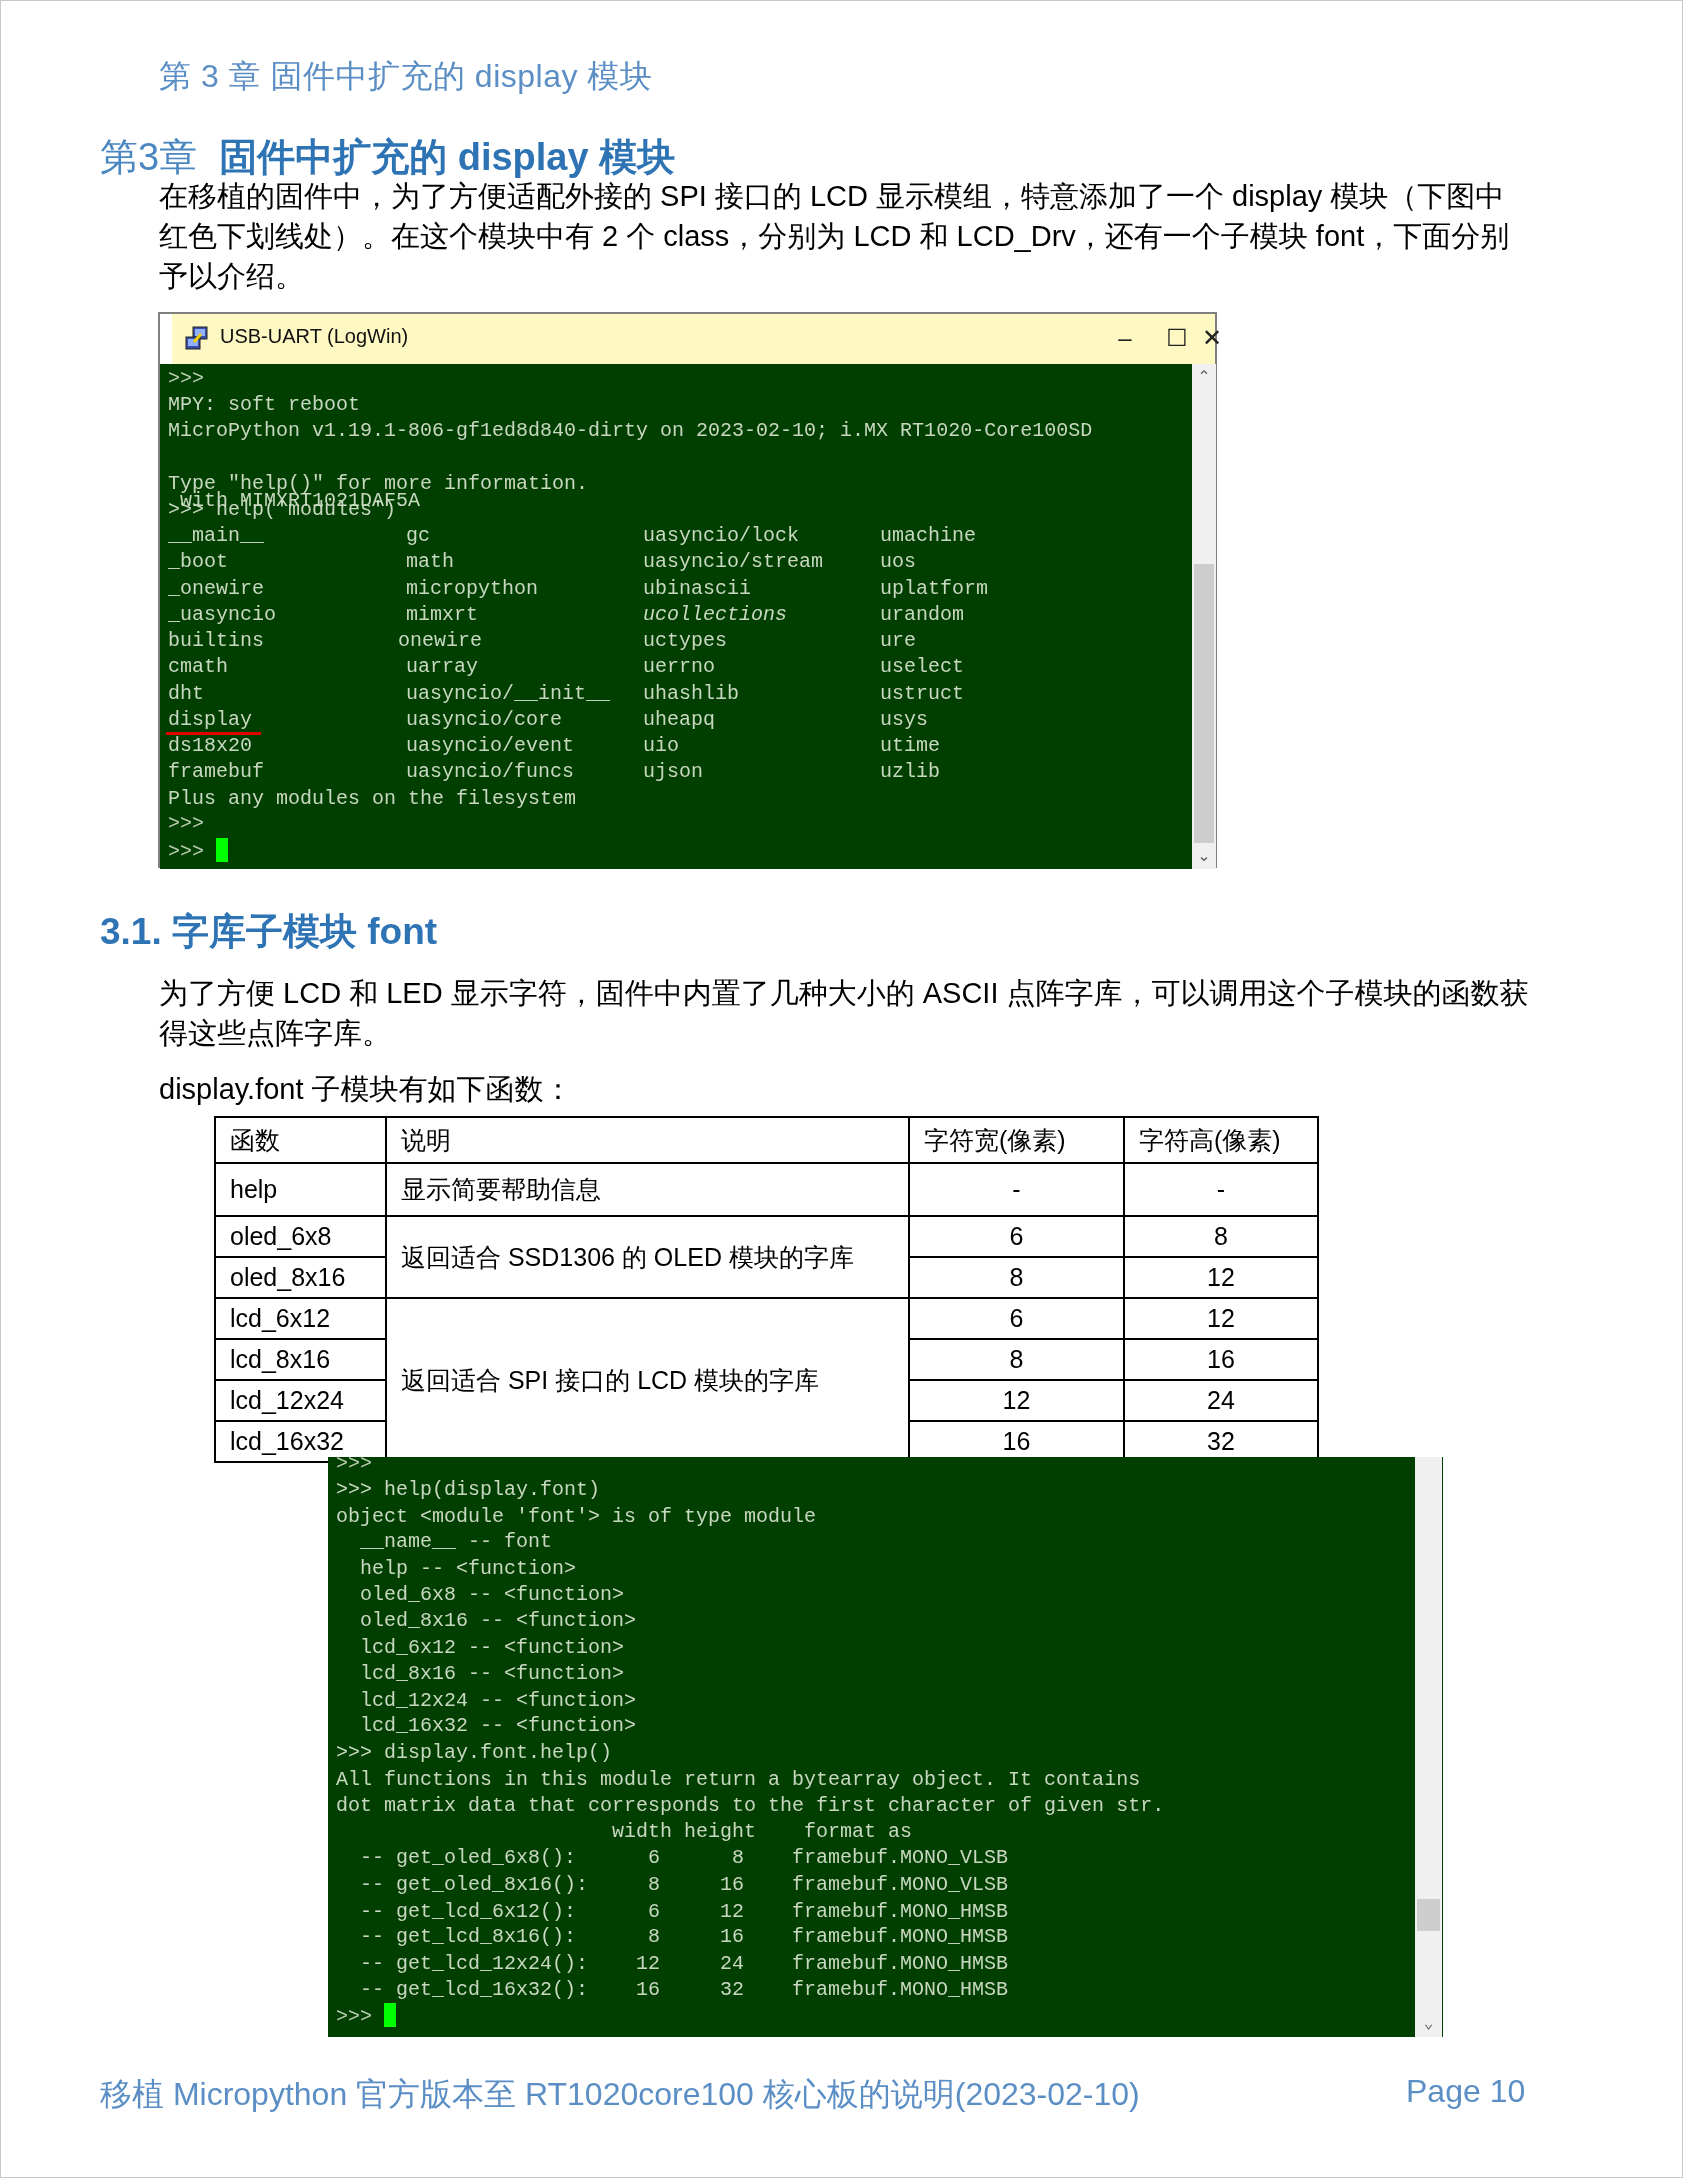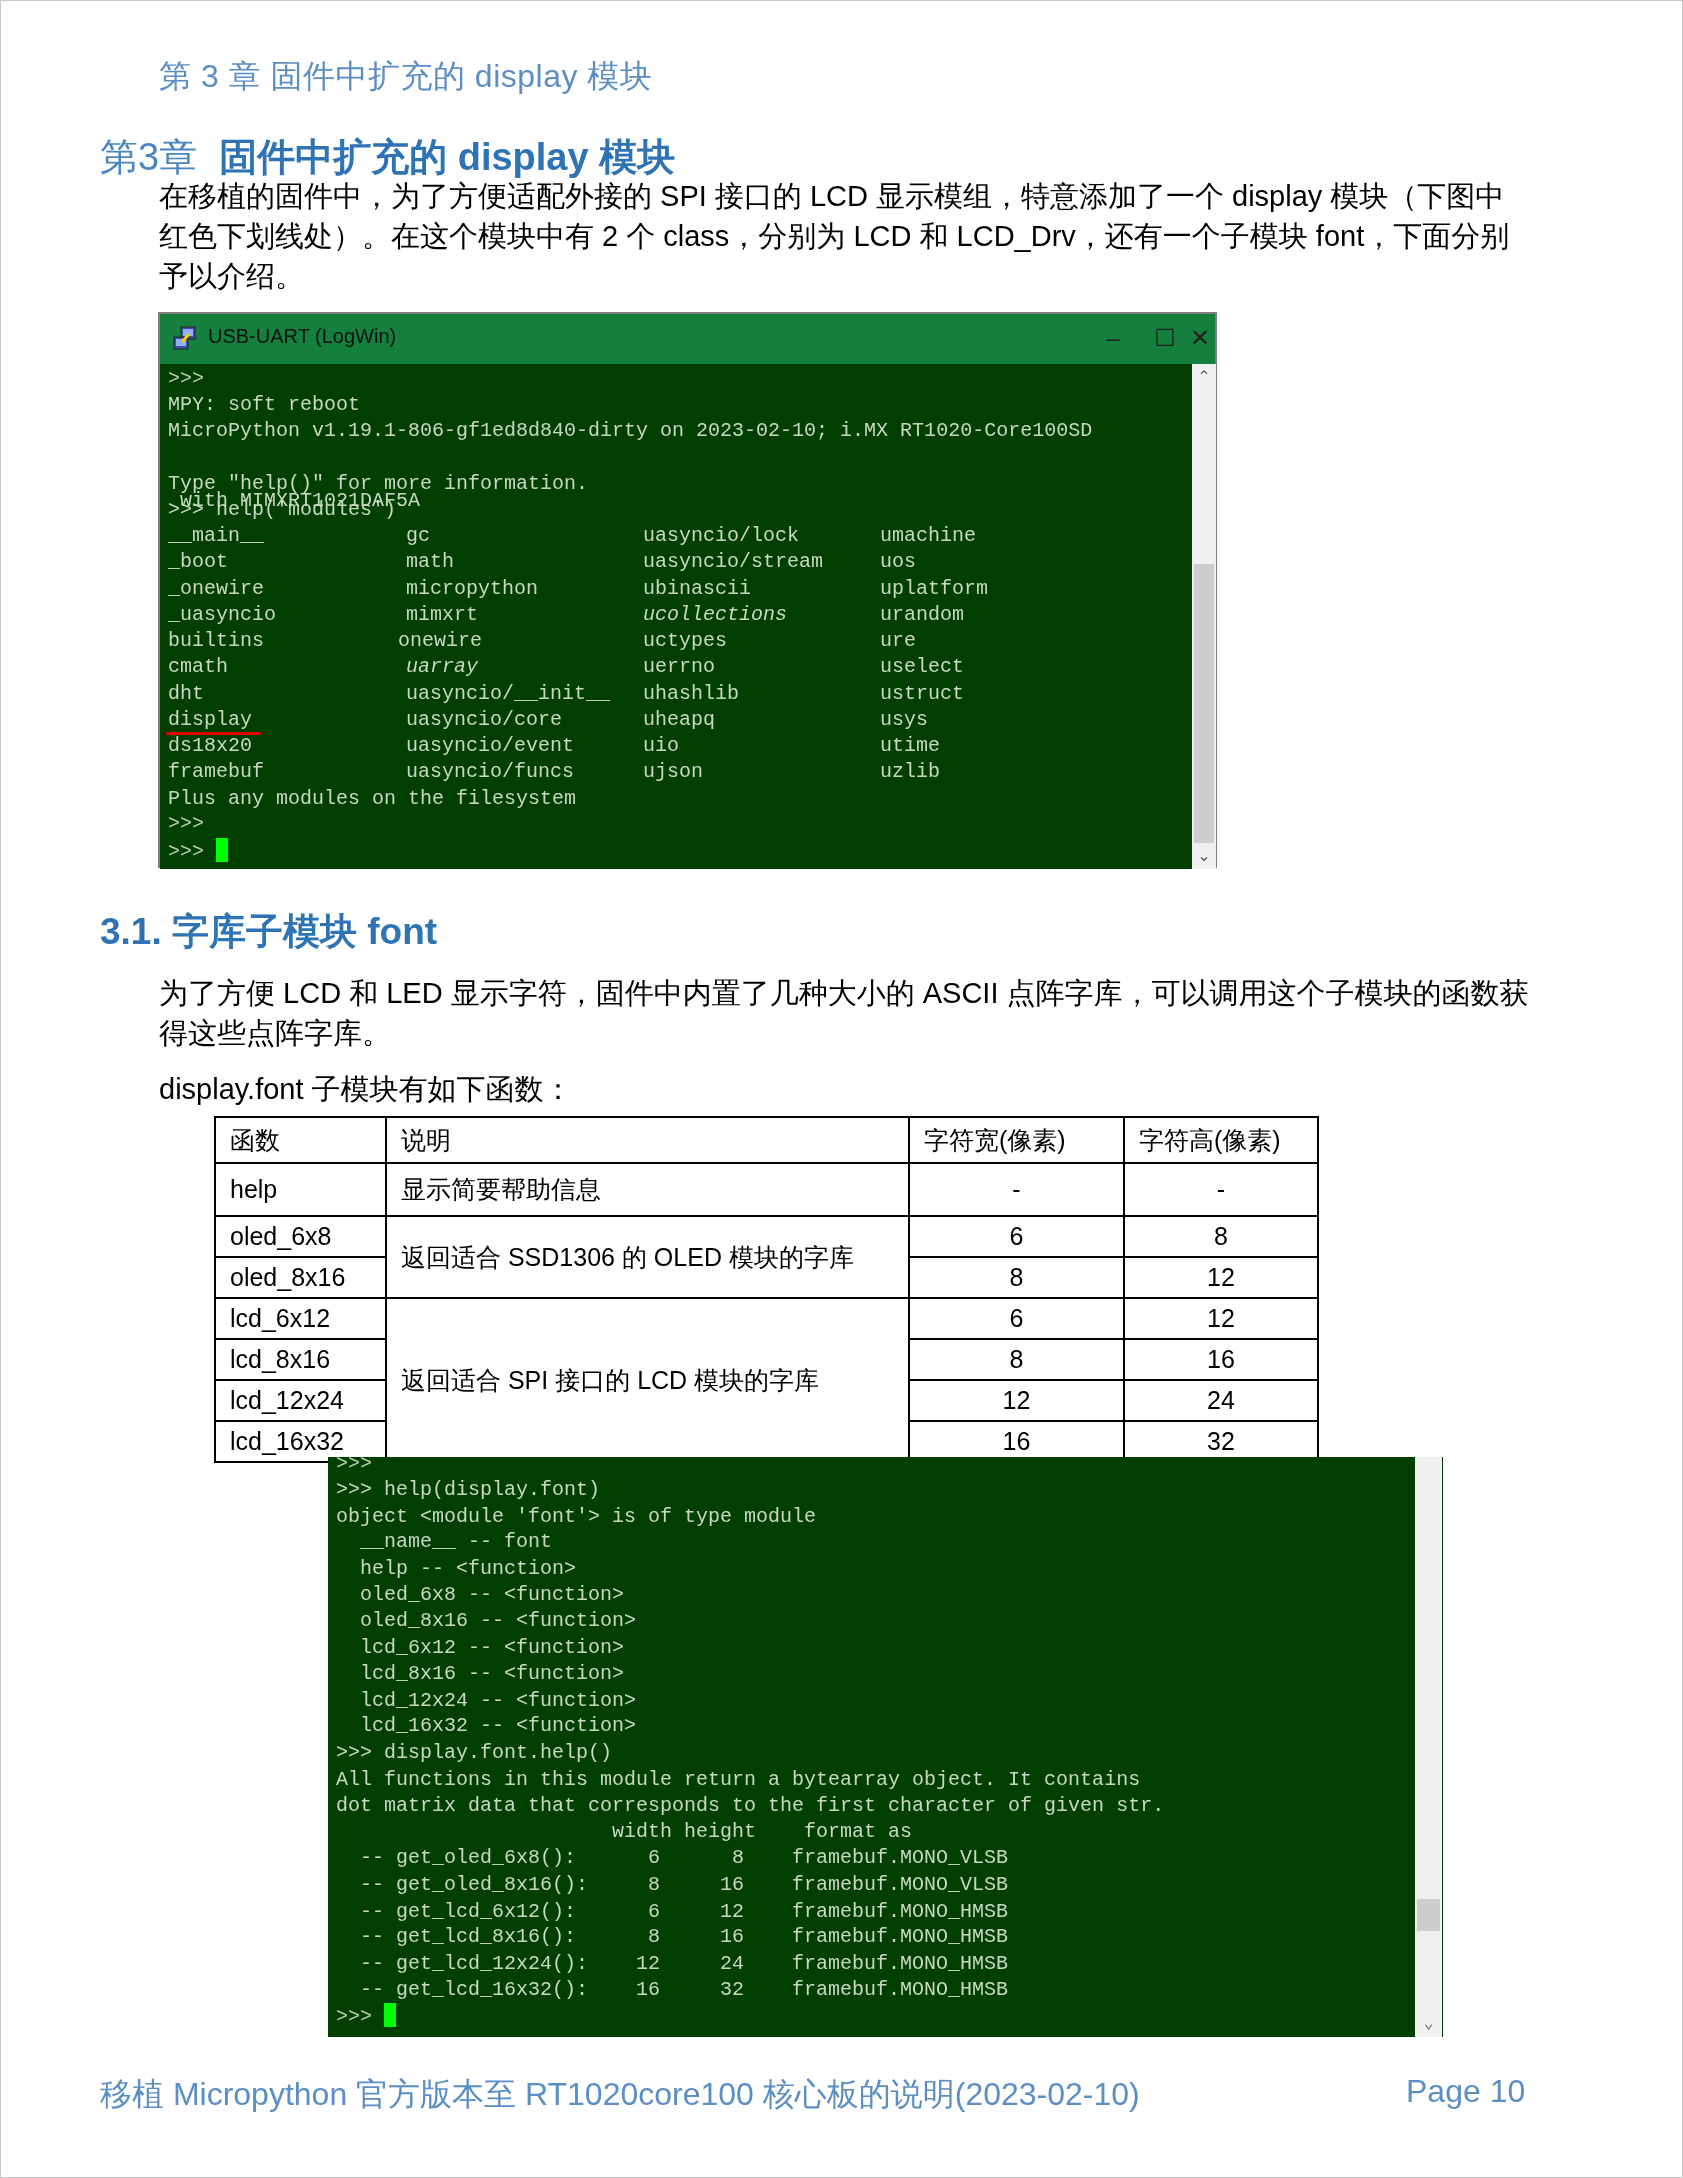--- a/index.html
+++ b/index.html
@@ -7,21 +7,21 @@
          font-family: "Liberation Sans", "DejaVu Sans", sans-serif; color: #000; }
   .page-frame { position: absolute; left: 0; top: 0; width: 1681px; height: 2176px; border: 1px solid #c8c8c8; }
   .abs { position: absolute; }
   .running-header { left: 159px; top: 55px; font-size: 32px; color: #5b8ec4; white-space: nowrap; letter-spacing: 0.5px; }
   .chapter-heading { left: 100px; top: 132px; font-size: 38px; color: #2e74b5; white-space: nowrap; }
   .chapter-heading .num { font-weight: normal; color: #4a86c0; }
   .chapter-heading .title { font-weight: bold; margin-left: 22px; }
   .para { left: 159px; font-size: 29px; line-height: 40px; width: 1406px; color: #000; }
   .para .line { white-space: nowrap; display: block; }
   .window { left: 158px; top: 312px; width: 1059px; height: 556px; border: 2px solid #808080; background: #fff; box-sizing: border-box; }
-  .titlebar { position: absolute; left: 0; top: 0; right: 0; height: 50px; background: #15803d; }
+  .titlebar { position: absolute; left: 12px; top: 0; right: 0; height: 50px; background: #fef9c3; }
   .titlebar .app-icon { position: absolute; left: 12px; top: 12px; width: 26px; height: 26px; }
   .titlebar .wtitle { position: absolute; left: 48px; top: 11px; font-size: 20px; color: #111; }
   .titlebar .ctl { position: absolute; top: 6px; width: 40px; height: 36px; font-size: 24px; text-align: center; line-height: 36px; color: #222; }
   .term { position: absolute; background: #003f00; color: #c8d8c0; font-family: "Liberation Mono", "DejaVu Sans Mono", monospace; font-size: 20px; overflow: hidden; }
   .term .tline { position: absolute; left: 8px; white-space: pre; height: 26px; line-height: 26px; }
   .term .prompt { color: #b8ccb0; }
   .cursor { display: inline-block; width: 12px; height: 24px; background: #00ff00; vertical-align: -5px; }
   .scrollbar { position: absolute; background: #f0f0f0; }
   .scrollbar .arrow { position: absolute; left: 0; right: 0; height: 26px; text-align: center; color: #606060; font-size: 16px; line-height: 26px; }
   .scrollbar .thumb { position: absolute; left: 2px; right: 2px; background: #cdcdcd; }
@@ -92,21 +92,21 @@
     <div class="tline" style="top:238px; left:246px;">mimxrt</div>
     <div class="tline" style="top:238px; left:483px;font-style:italic;">ucollections</div>
     <div class="tline" style="top:238px; left:720px;">urandom</div>
 
     <div class="tline" style="top:264px;">builtins</div>
     <div class="tline" style="top:264px; left:238px;">onewire</div>
     <div class="tline" style="top:264px; left:483px;">uctypes</div>
     <div class="tline" style="top:264px; left:720px;">ure</div>
 
     <div class="tline" style="top:290px;">cmath</div>
-    <div class="tline" style="top:290px; left:246px;font-style:italic;">uarray</div>
+    <div class="tline" style="top:290px; left:246px;">uarray</div>
     <div class="tline" style="top:290px; left:483px;">uerrno</div>
     <div class="tline" style="top:290px; left:720px;">uselect</div>
 
     <div class="tline" style="top:317px;">dht</div>
     <div class="tline" style="top:317px; left:246px;">uasyncio/__init__</div>
     <div class="tline" style="top:317px; left:483px;">uhashlib</div>
     <div class="tline" style="top:317px; left:720px;">ustruct</div>
 
     <div class="tline" style="top:343px;">display</div>
     <div class="red-underline" style="left:6px; top:368px; width:95px;"></div>

